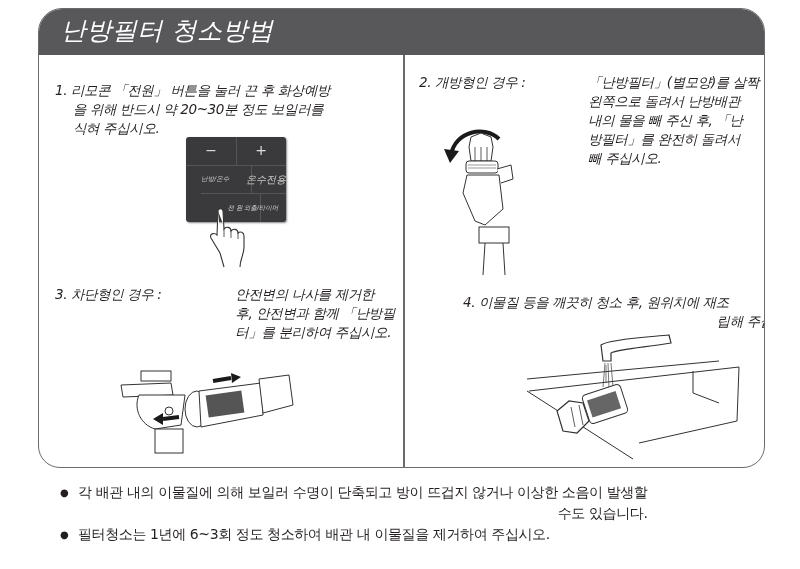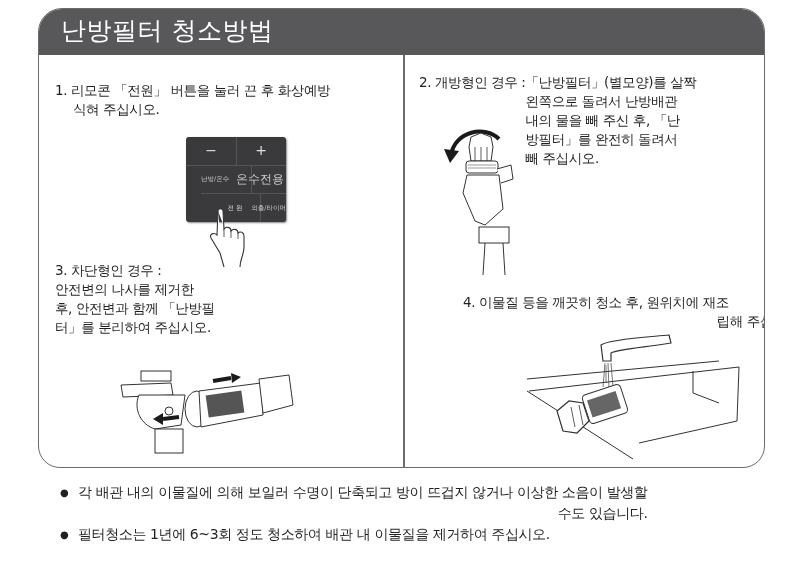--- a/index.html
+++ b/index.html
@@ -1,54 +1,55 @@
 <!DOCTYPE html>
 <html><head>
 <meta charset="utf-8">
 <style>
   html, body { margin:0; padding:0; background:#ffffff; }
   body { width:800px; height:569px; position:relative; overflow:hidden;
          font-family:"DejaVu Sans","Liberation Sans",sans-serif; color:#231f20; }
   .panel { position:absolute; left:38px; top:8px; width:727px; height:460px;
-           border:1.5px solid #6b6b6b; border-radius:24px 24px 22px 22px; overflow:hidden; box-sizing:border-box; }
+           border:1.5px solid #6b6b6b; border-radius:24px 24px 22px 22px; overflow:hidden; box-sizing:border-box;font-style:italic; }
   .header { position:absolute; left:0; top:0; right:0; height:46px; background:#58575a; }
   .header-title { position:absolute; left:22px; top:5px; font-size:25px; color:#ffffff; letter-spacing:0.5px; white-space:nowrap; }
   .divider { position:absolute; left:364px; top:46px; bottom:0; width:1.5px; background:#6b6b6b; }
   .step { position:absolute; font-size:13.5px; line-height:19px; color:#231f20; letter-spacing:-0.4px; }
-  .step-hang { display:flex; }
+  .step-hang { display:flex;justify-content:space-between; }
   .step-hang .lbl { white-space:nowrap; }
   .step-hang .txt { white-space:pre-line; }
   .illus { position:absolute; }
   .bullets { position:absolute; left:60px; top:482px; width:710px; font-size:14px; line-height:21px; letter-spacing:-0.4px; color:#231f20; }
   .bullet { display:flex; }
   .bullet .dot { width:18px; flex:none; font-size:10px; line-height:21px; }
   .bullet .btxt { white-space:pre-line;text-align:right; }
 </style>
 </head>
 <body>
 
 <div class="panel">
   <div class="header">
     <div class="header-title">난방필터 청소방법</div>
   </div>
   <div class="divider"></div>
 
   <div class="step" style="left:16px;top:64px;width:330px;margin-top:8px;">
     <div>1. 리모콘 「전원」 버튼을 눌러 끈 후 화상예방</div>
+    <div style="padding-left:18px;">을 위해 반드시 약 20~30분 정도 보일러를</div>
     <div style="padding-left:18px;">식혀 주십시오.</div>
   </div>
 
   <div class="illus" style="left:147px;top:128px;width:104px;height:130px;">
     <div style="position:absolute;left:0;top:0;width:100px;height:85px;background:#3a3a3c;border-radius:3px;box-shadow:1px 1px 2px #888;">
       <div style="position:absolute;left:0;top:0;width:50px;height:28px;border-right:1px solid #555;border-bottom:1px solid #555;color:#ddd;font-size:14px;text-align:center;line-height:26px;">−</div>
       <div style="position:absolute;left:50px;top:0;width:50px;height:28px;border-bottom:1px solid #555;color:#ddd;font-size:14px;text-align:center;line-height:26px;">+</div>
       <div style="position:absolute;left:15px;top:29px;width:50px;height:27px;border-right:1px solid #555;border-bottom:1px solid #555;color:#ccc;font-size:6.5px;text-align:left;line-height:27px;">난방/온수</div>
-      <div style="position:absolute;left:50px;top:29px;width:50px;height:27px;border-bottom:1px solid #555;color:#ccc;font-size:12px;text-align:left;line-height:27px;">온수전용</div>
+      <div style="position:absolute;left:50px;top:29px;width:50px;height:27px;border-bottom:1px solid #555;color:#ccc;font-size:10px;text-align:right;line-height:27px;">온수전용</div>
       <div style="position:absolute;left:0;top:57px;width:50px;height:28px;border-right:1px solid #555;color:#ddd;font-size:6.5px;text-align:center;line-height:28px;margin-left:24px;">전 원</div>
-      <div style="position:absolute;left:50px;top:57px;width:50px;height:28px;color:#ccc;font-size:6.5px;text-align:right;line-height:28px;">외출/타이머</div>
+      <div style="position:absolute;left:50px;top:57px;width:50px;height:28px;color:#ccc;font-size:6.5px;text-align:center;line-height:28px;">외출/타이머</div>
     </div>
     <svg style="position:absolute;left:20px;top:70px;" width="60" height="62" viewBox="0 0 60 62">
       <path d="M12 4 C12 1 17 1 17 4 L18 22 C20 19 25 20 25 24 C27 21 32 22 32 26 C34 24 38 25 38 29 L38 40 C38 48 34 52 34 60 M12 4 L11 28 C8 25 3 27 5 31 L14 46 L18 60" fill="#fff" stroke="#333" stroke-width="1.1"></path>
       <path d="M18 22 L18 30 M25 24 L25 31 M32 26 L32 32" stroke="#333" stroke-width="0.8" fill="none"></path>
     </svg>
   </div>
 
   <div class="step step-hang" style="left:380px;top:64px;width:340px;">
     <span class="lbl">2. 개방형인 경우 : </span>
     <span class="txt">「난방필터」(별모양)를 살짝
@@ -64,21 +65,21 @@
     <path d="M30 20 L40 16 L50 20 L52 30 L50 44 L30 44 L28 30 Z" fill="#fff" stroke="#333" stroke-width="1"></path>
     <path d="M34 30 L34 44 M40 30 L40 44 M46 30 L46 44" stroke="#333" stroke-width="0.8"></path>
     <rect x="25" y="44" width="32" height="12" rx="3" fill="#fff" stroke="#333" stroke-width="1"></rect>
     <path d="M27 48 L55 48 M27 51 L55 51" stroke="#555" stroke-width="0.6"></path>
     <path d="M56 52 L70 48 L72 62 L60 66" fill="#fff" stroke="#333" stroke-width="1"></path>
     <path d="M26 58 L58 58 L62 92 L44 108 L34 104 L22 76 Z" fill="#fff" stroke="#333" stroke-width="1"></path>
     <rect x="38" y="110" width="30" height="16" fill="#fff" stroke="#333" stroke-width="1"></rect>
     <path d="M44 126 L42 158 M62 126 L64 158" stroke="#333" stroke-width="1"></path>
   </svg>
 
-  <div class="step step-hang" style="left:16px;top:252px;width:340px;flex-direction:column;">
+  <div class="step step-hang" style="left:16px;top:276px;width:340px;">
     <span class="lbl">3. 차단형인 경우 : </span>
     <span class="txt">안전변의 나사를 제거한
 후, 안전변과 함께 「난방필
 터」를 분리하여 주십시오.</span>
   </div>
 
   <svg class="illus" style="left:72px;top:356px;" width="190" height="90" viewBox="0 0 190 90">
     <rect x="30" y="6" width="30" height="10" fill="#fff" stroke="#333" stroke-width="1"></rect>
     <path d="M10 20 L60 18 L62 30 L12 32 Z" fill="#fff" stroke="#333" stroke-width="1"></path>
     <path d="M28 30 C22 44 30 60 44 64 L70 60 L74 30 Z" fill="#fff" stroke="#333" stroke-width="1"></path>

